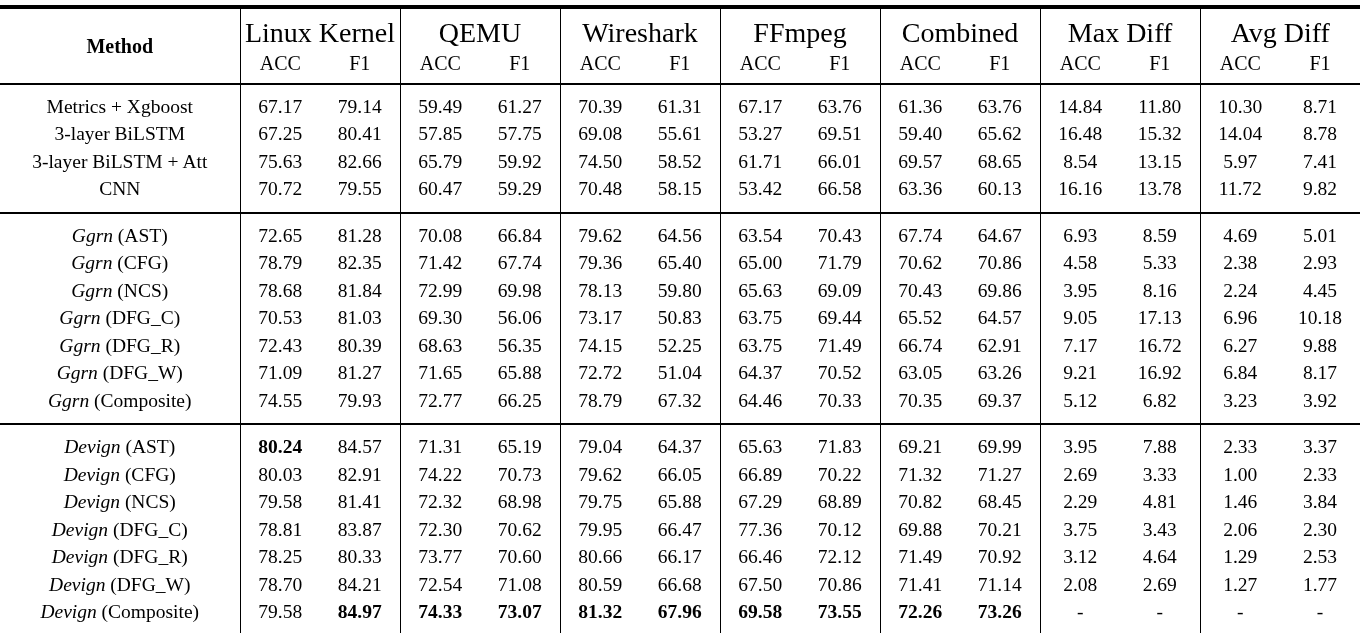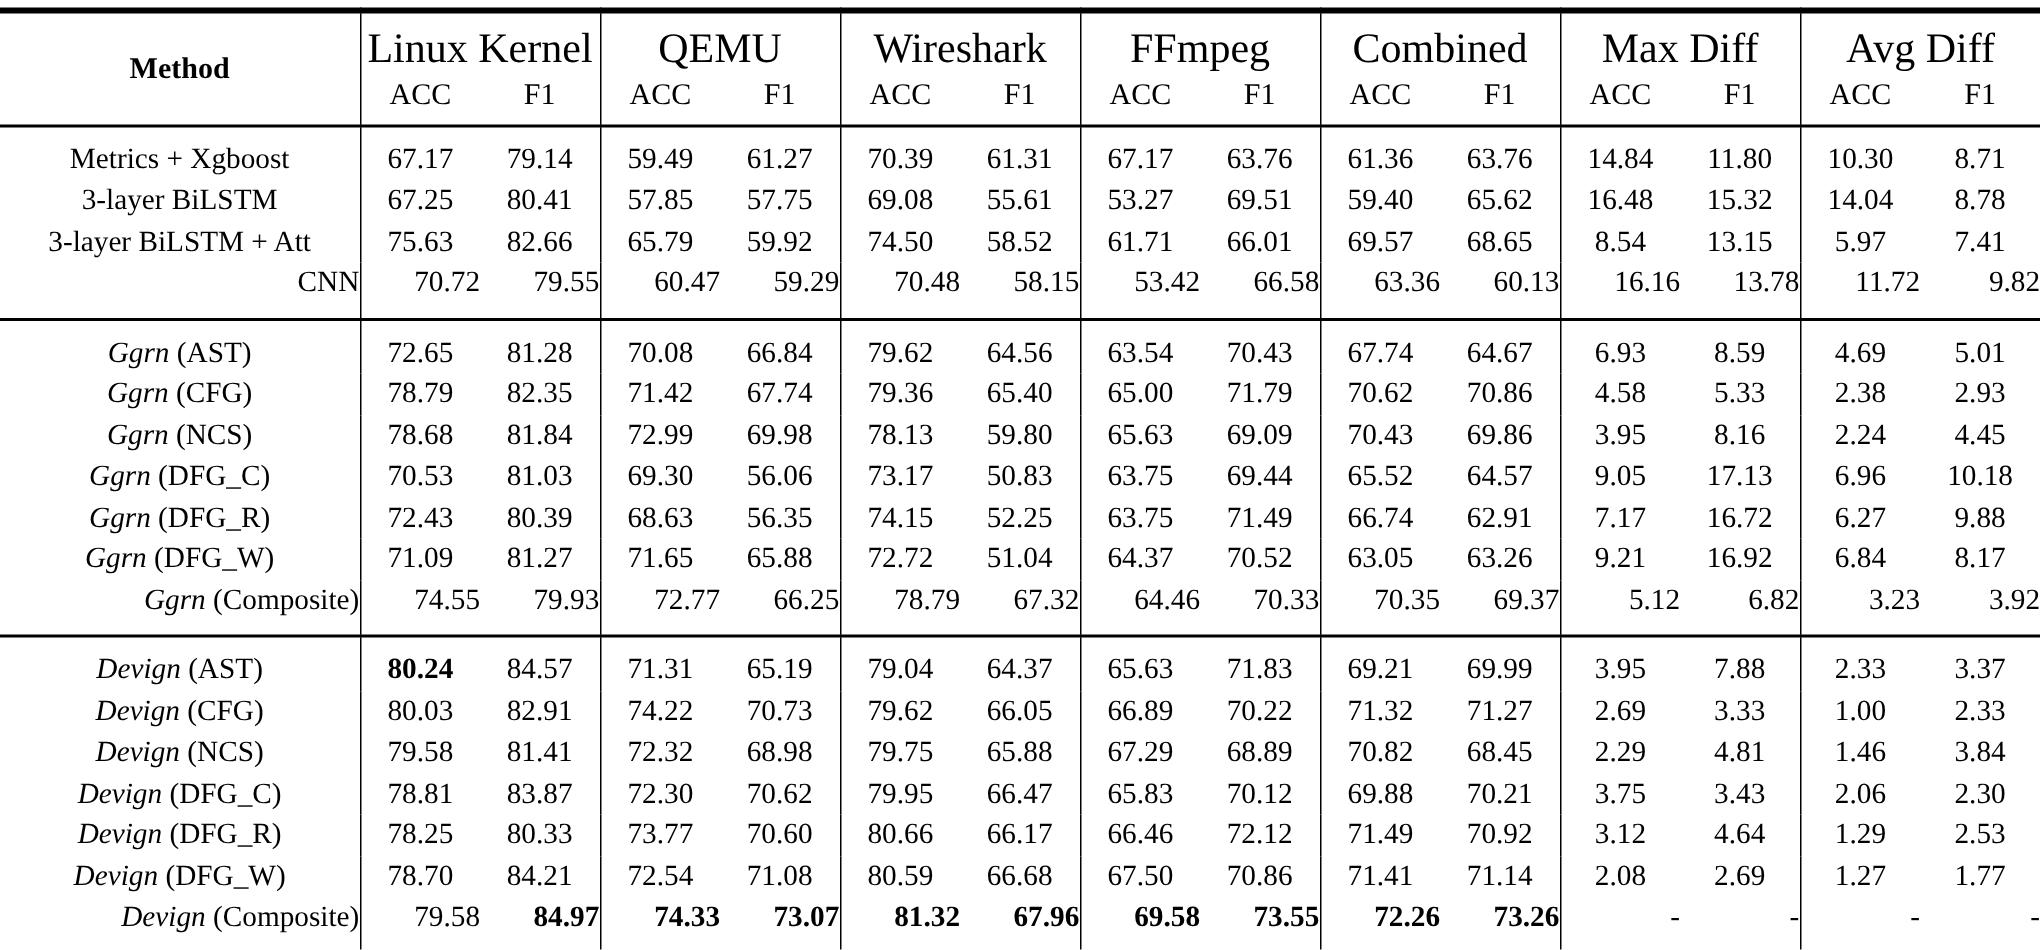--- a/index.html
+++ b/index.html
@@ -27,21 +27,21 @@
     font-size: 19.5px;
     line-height: 1.2;
     white-space: nowrap;
     overflow: hidden;
   }
   .method-h { font-weight: bold; font-size: 20px; margin-left: 24px; }
   .group-h { height: 30px; padding-top: 7px; font-size: 28px; }
   .sub-h   { height: 27px; padding-bottom: 6px; font-size: 20px; font-family: Liberation Serif, serif; }
   td.val, td.method-cell { height: 27.5px; }
   tbody tr:first-child td { padding-top: 8px; }
-  tbody tr:last-child td  { padding-bottom: 9px; text-align: right; }
+  tbody tr:last-child td  { padding-bottom: 9px; }
   .vb { border-left: 1.5px solid #000; }
   .b  { font-weight: bold; }
   .method-cell i { margin-right: 0.25em; }
 </style>
 </head>
 <body>
 
 <div class="table-wrap">
   <table id="results-table">
     <colgroup>
@@ -333,21 +333,21 @@
           <td class="val">3.84</td>
         </tr>
         <tr>
           <td class="method-cell"><i>Devign</i><span>(DFG_C)</span></td>
           <td class="val vb">78.81</td>
           <td class="val">83.87</td>
           <td class="val vb">72.30</td>
           <td class="val">70.62</td>
           <td class="val vb">79.95</td>
           <td class="val">66.47</td>
-          <td class="val vb">65.83</td>
+          <td class="val vb">77.36</td>
           <td class="val">70.12</td>
           <td class="val vb">69.88</td>
           <td class="val">70.21</td>
           <td class="val vb">3.75</td>
           <td class="val">3.43</td>
           <td class="val vb">2.06</td>
           <td class="val">2.30</td>
         </tr>
         <tr>
           <td class="method-cell"><i>Devign</i><span>(DFG_R)</span></td>

